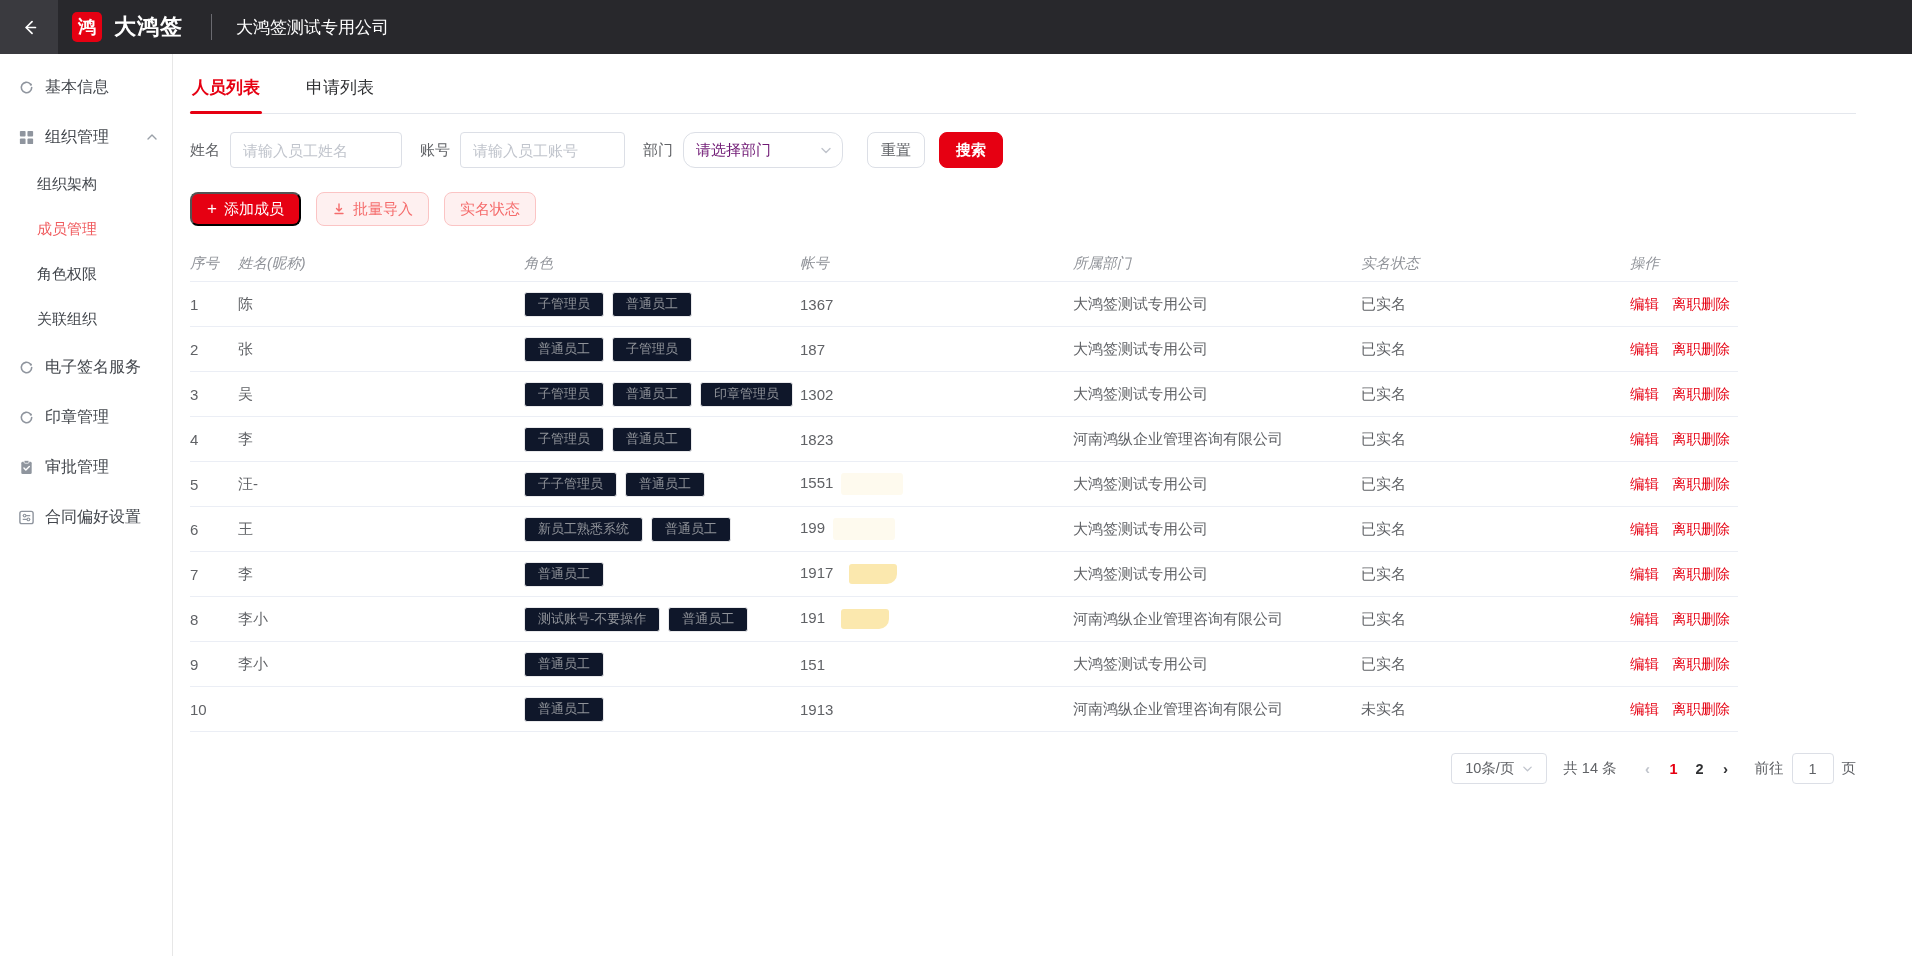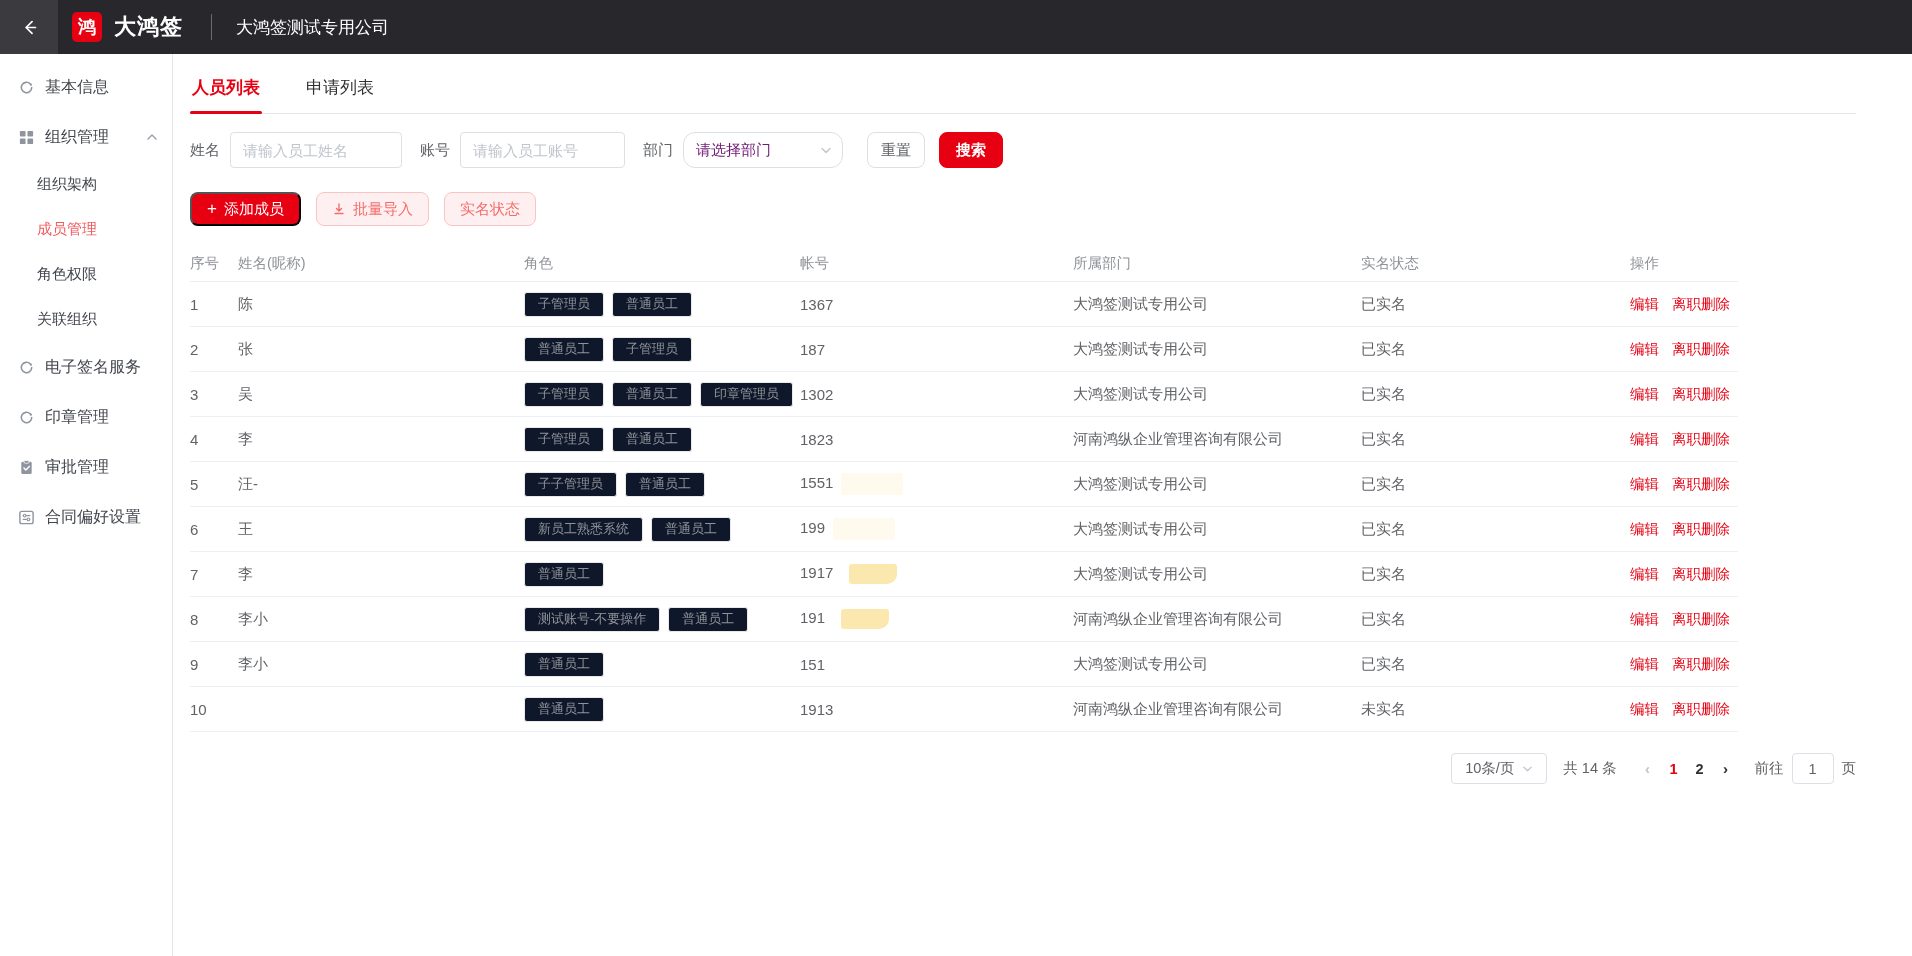--- a/index.html
+++ b/index.html
@@ -66,21 +66,21 @@
   .btn-danger-plain { background:#fef0f0; border:1px solid #fbc4c4; color:#f56c6c;
                       height:34px; padding:0 15px; margin-left:15px; }
   .btn-danger-plain .dl-ico { margin-right:7px; display:flex; }
 
   
   .table { margin-top:20px; width:1548px; }
   .thead, .trow { display:grid;
       grid-template-columns:48px 286px 276px 273px 288px 269px 1fr;
       align-items:center; }
   .thead { height:36px; color:#909399; font-size:14.5px; font-weight:500;
-           border-bottom:1px solid #ebeef5; }
+           border-bottom:1px solid #ebeef5;font-style:italic; }
   .trow { height:45px; border-bottom:1px solid #ebeef5; font-size:15px; color:#606266; }
   .cell { padding-right:10px; overflow:hidden; white-space:nowrap; }
   .name-wrap { position:relative; display:inline-block; }
   .tag { display:inline-flex; align-items:center; height:25px; padding:0 13px;
          background:#0f172a; border:1px solid #e9e9eb; border-radius:3px;
          color:#909399; font-size:13px; margin-right:8px; }
   .patch { display:inline-block; vertical-align:middle; border-radius:3px; }
   .patch.faint { width:62px; height:22px; margin-left:8px; background:#fdf6e0; opacity:.55; }
   .patch.strong { width:48px; height:20px; margin-left:16px; background:#fbe8ae;
                   border-bottom-right-radius:10px; }

